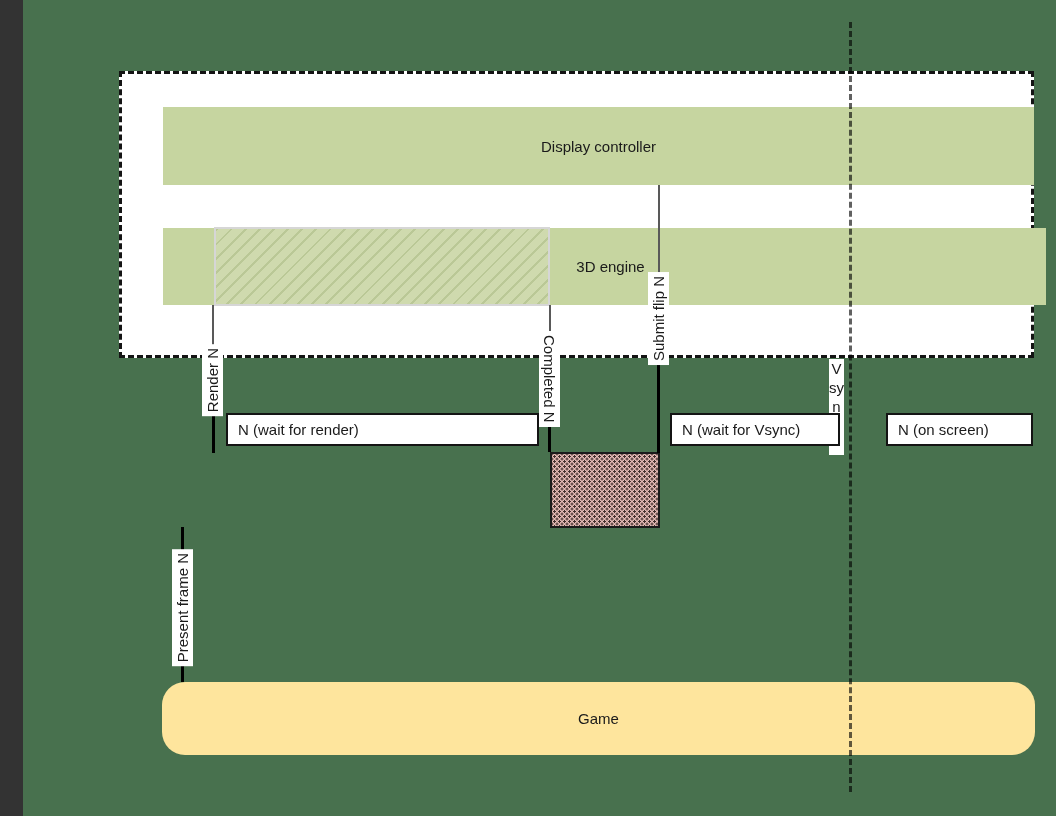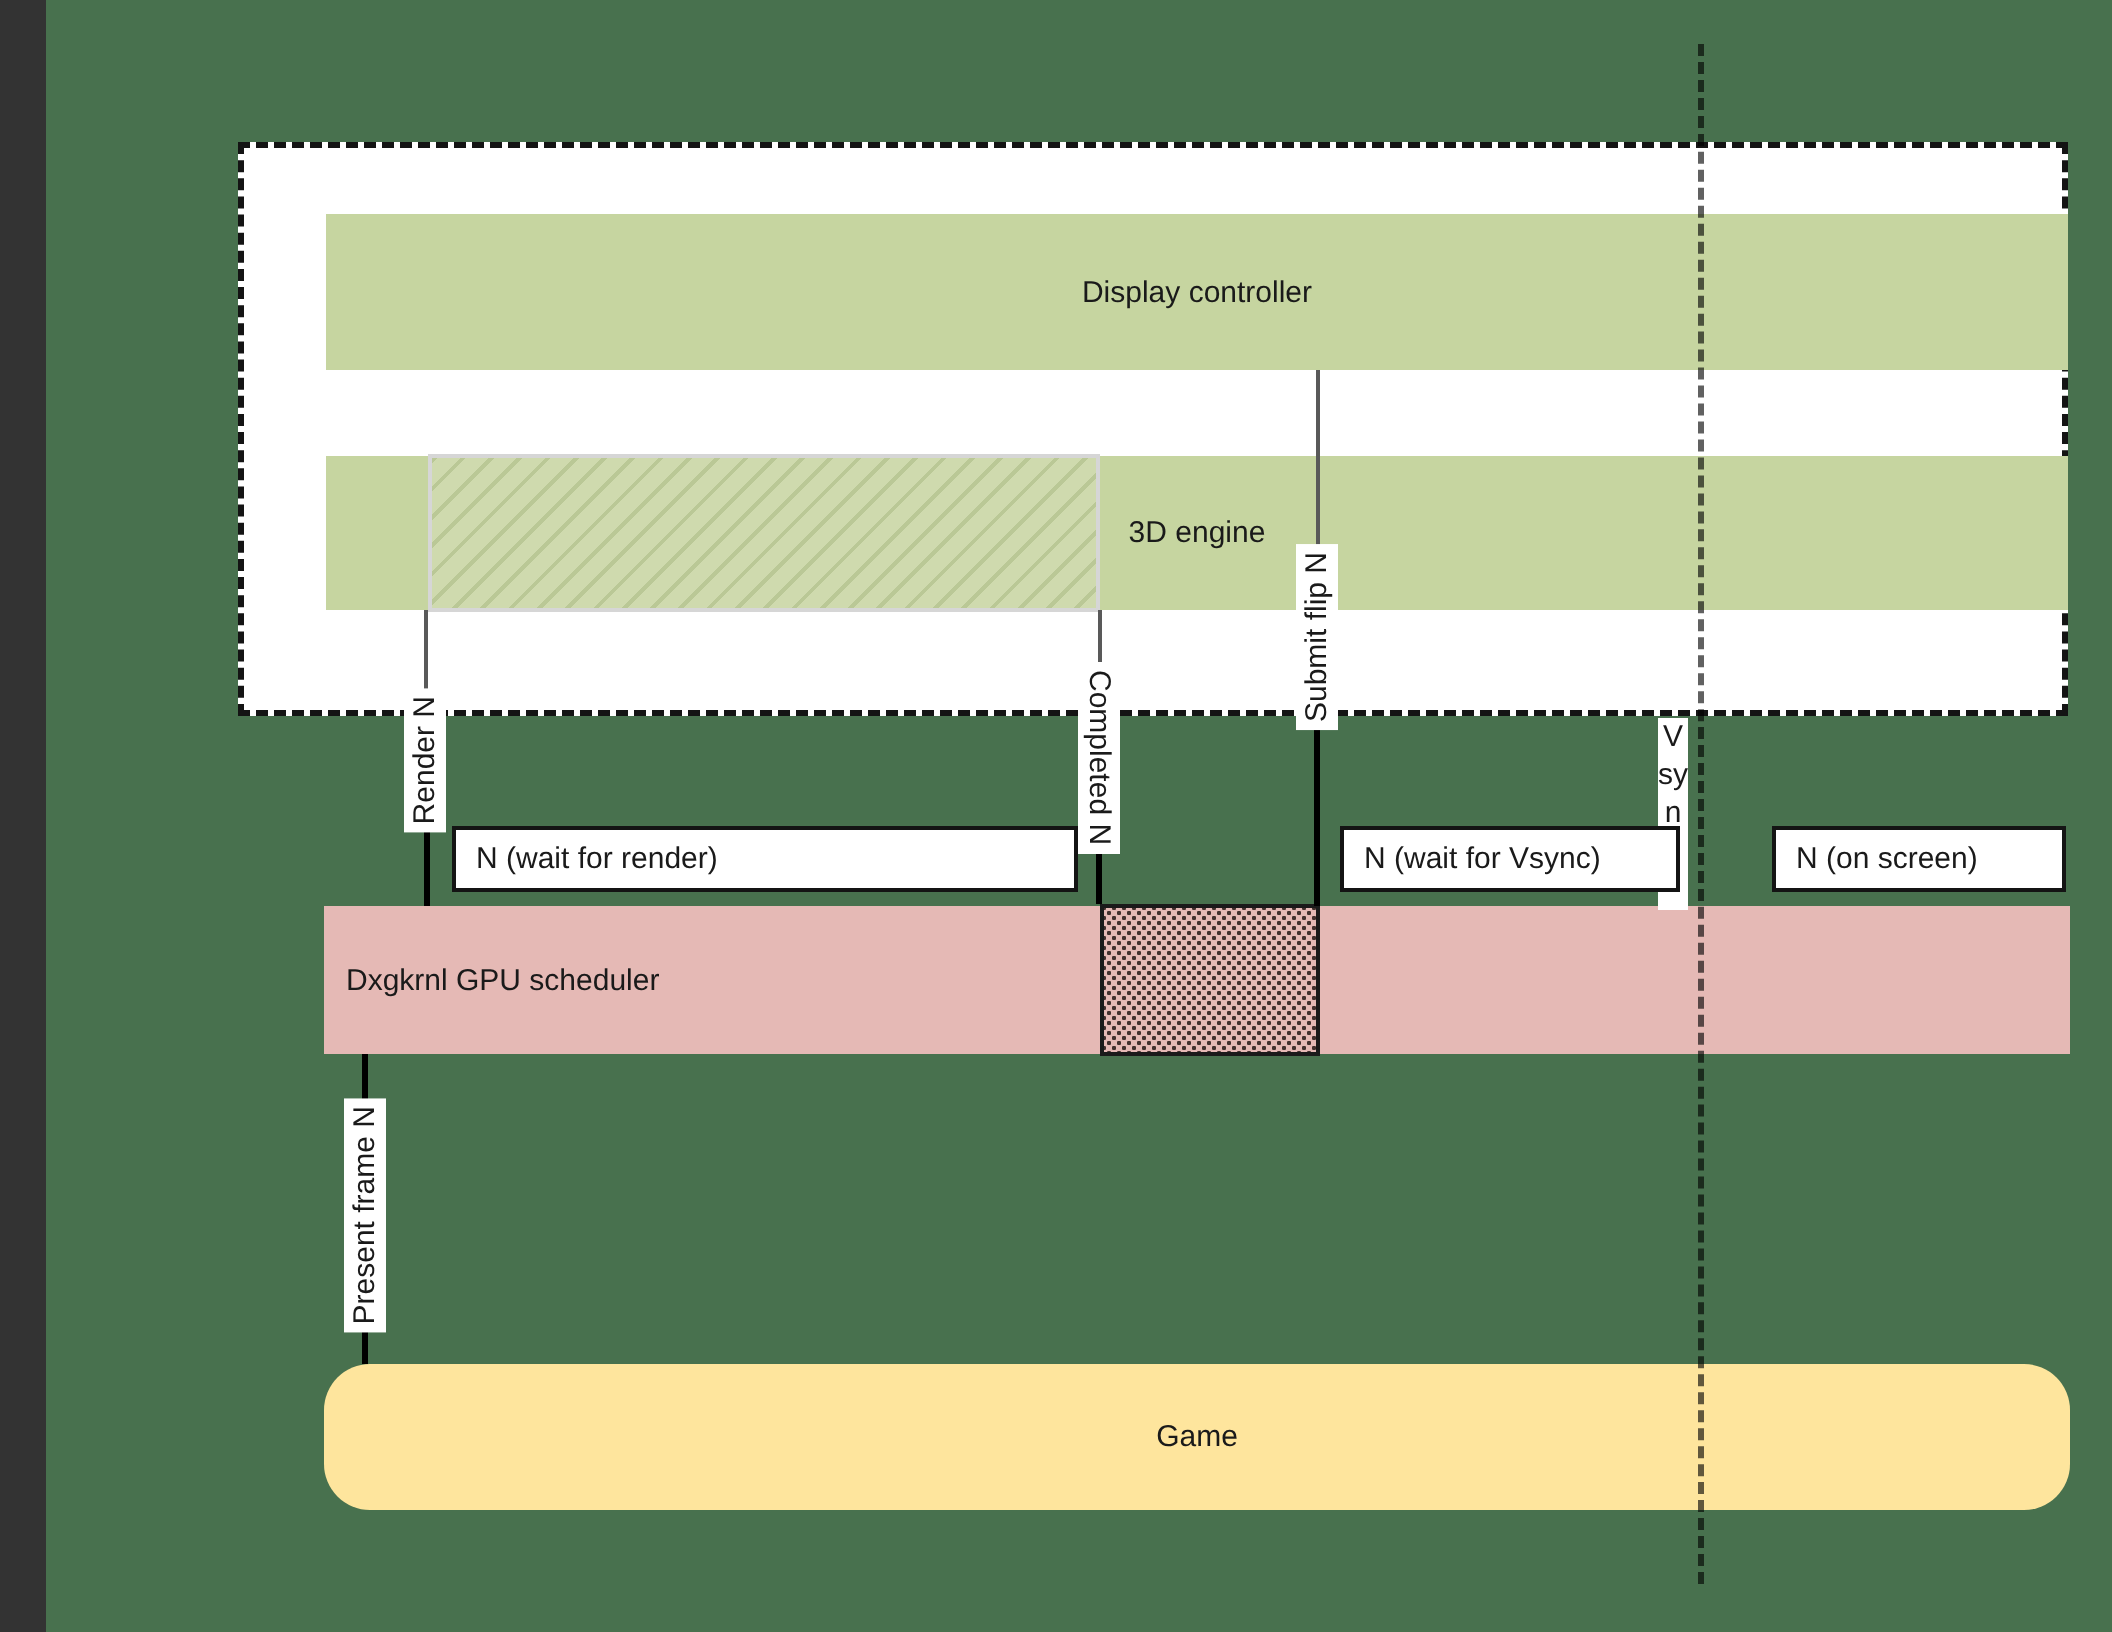--- a/index.html
+++ b/index.html
@@ -11,21 +11,21 @@
   html,body{margin:0;padding:0;}
   body{font-family:"Liberation Sans", sans-serif; color:var(--text); background:#333;}
   .stage{position:relative; width:1056px; height:816px; background:var(--background); overflow:hidden;margin-left:23px;}
 
   .group-box{position:absolute; left:96px; top:71px; width:915px; height:287px;
     background:var(--box-bg); border:3px dashed #141414; box-sizing:border-box; z-index:1;}
 
   .lane{position:absolute; display:flex; align-items:center; justify-content:center;
     font-size:15px; color:var(--text); z-index:2;}
   .lane-display{left:140px; top:107px; width:871px; height:78px; background:var(--lane-green);}
-  .lane-3d{left:140px; top:228px; width:871px; height:77px; background:var(--lane-green);}
+  .lane-3d{left:140px; top:228px; width:871px; height:77px; background:var(--lane-green);padding-left:12px;}
   .lane-scheduler{left:139px; top:453px; width:873px; height:74px; background:var(--lane-pink);
     justify-content:flex-start; padding-left:11px; box-sizing:border-box;}
   .lane-game{left:139px; top:682px; width:873px; height:73px; background:var(--lane-yellow);border-radius:23px;}
 
   .hatch-3d{position:absolute; left:191px; top:227px; width:336px; height:79px;
     box-sizing:border-box; border:2px solid var(--hatch-border);
     background:repeating-linear-gradient(135deg, var(--hatch-line) 0 2px, var(--hatch-fill) 2px 10px);
     z-index:3;}
 
   .hatch-sched{position:absolute; left:527px; top:452px; width:110px; height:76px;
@@ -66,23 +66,20 @@
   <div class="group-box"></div>
 
   <div class="lane lane-display">
     <span>Display controller</span>
   </div>
   <div class="lane lane-3d">
     <span>3D engine</span>
   </div>
   <div class="hatch-3d"></div>
 
-  <div class="lane lane-scheduler">
-    <span>Dxgkrnl GPU scheduler</span>
-  </div>
   <div class="hatch-sched"></div>
 
   <div class="lane lane-game">
     <span>Game</span>
   </div>
 
   <div class="vsync-line"></div>
   <div class="vsync-tag">Vsync</div>
 
   <div class="conn gray" style="left:189px; top:305px; height:44px;"></div>

